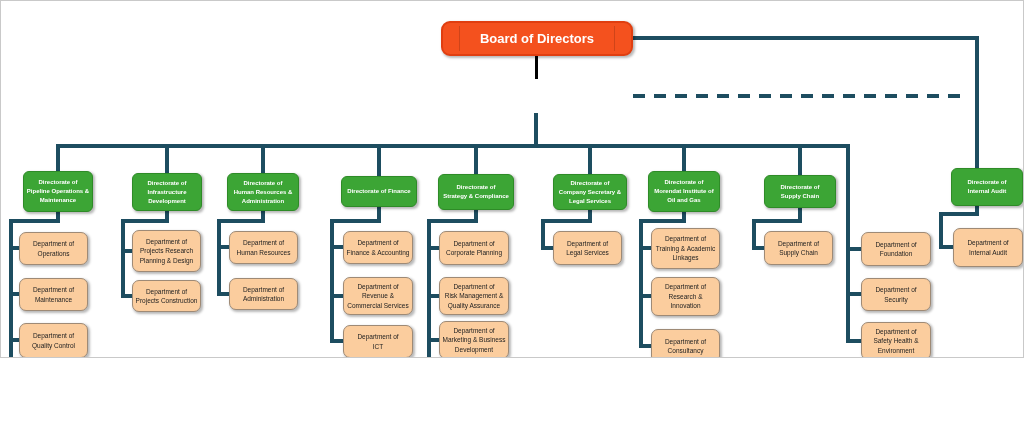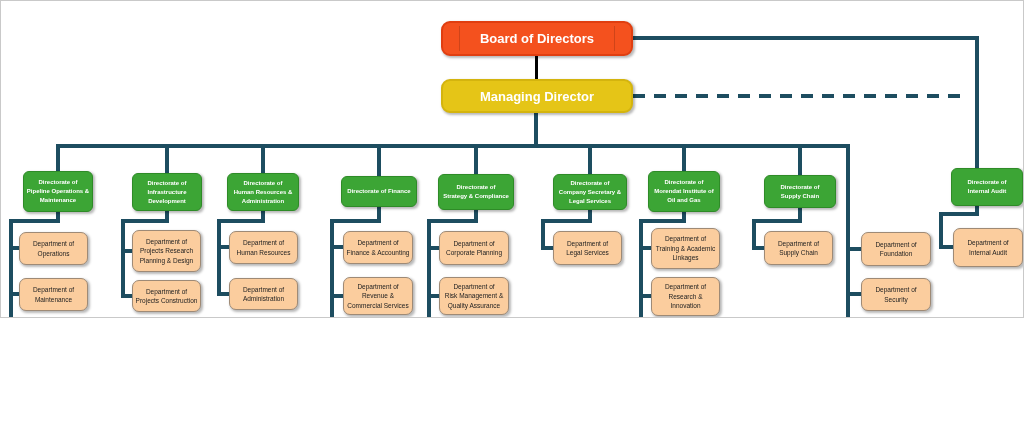--- a/index.html
+++ b/index.html
@@ -1,16 +1,16 @@
 <!DOCTYPE html>
 <html style="--board: #F4511E; --board_border: #E03E10; --md: #E5C517; --md_border: #D4B40E; --directorate: #3CA535; --directorate_border: #2E8B27; --department: #FBCD9E; --department_border: #9E8A76; --connector: #1D4D60; --board_md_connector: #000000; --frame: #C9C9C9;"><head>
 <meta charset="utf-8">
 <style>
   html,body{margin:0;padding:0;background:#fff;font-family:"Liberation Sans",sans-serif;}
-  #canvas{position:relative;width:1024px;height:318px;background:#fff;border:1px solid var(--frame,#c9c9c9);box-sizing:border-box;overflow:hidden;}
+  #canvas{position:relative;width:1024px;height:358px;background:#fff;border:1px solid var(--frame,#c9c9c9);box-sizing:border-box;overflow:hidden;}
   .ln{position:absolute;background:var(--connector,#1d4d60);z-index:1;}
   .ln.dash{background:repeating-linear-gradient(to right,var(--connector,#1d4d60) 0 12px,transparent 12px 21px);}
   .node{position:absolute;display:flex;align-items:center;justify-content:center;text-align:center;
         white-space:pre-line;box-sizing:border-box;z-index:2;
         box-shadow:1.5px 1.5px 2.5px rgba(0,0,0,.28);}
   .exec{background:var(--board,#f4511e);border:2px solid var(--board_border,#e03e10);
         color:#fff;font-weight:bold;font-size:13px;border-radius:9px;}
   .exec.md{background:var(--md,#e5c517);border-color:var(--md_border,#d4b40e);}
   .dir{background:var(--directorate,#3ca535);border:1px solid var(--directorate_border,#2e8b27);
        color:#fff;font-weight:bold;font-size:6px;line-height:1.5;border-radius:6px;padding:1px;}
@@ -98,23 +98,20 @@
 
   <div class="ln" style="left:974px;top:205px;width:4px;height:10px;"></div>
   <div class="ln" style="left:938px;top:211px;width:40px;height:4px;"></div>
   <div class="ln" style="left:938px;top:211px;width:4px;height:37px;"></div>
   <div class="ln" style="left:938px;top:244px;width:14px;height:4px;"></div>
 
   <div class="node exec" style="left:440px;top:20px;width:192px;height:35px;">
     <span class="sep" style="left:16px;"></span>
     <span>Board of Directors</span>
     <span class="sep" style="right:16px;"></span>
-  </div>
-  <div class="node exec md" style="left:440px;top:78px;width:192px;height:34px;">
-    <span>Managing Director</span>
   </div>
 
   <div class="node dir" style="left:22px;top:170px;width:70px;height:41px;"><span>Directorate of
 Pipeline Operations &amp;
 Maintenance</span></div>
   <div class="node dir" style="left:131px;top:172px;width:70px;height:38px;"><span>Directorate of
 Infrastructure
 Development</span></div>
   <div class="node dir" style="left:226px;top:172px;width:72px;height:38px;"><span>Directorate of
 Human Resources &amp;

